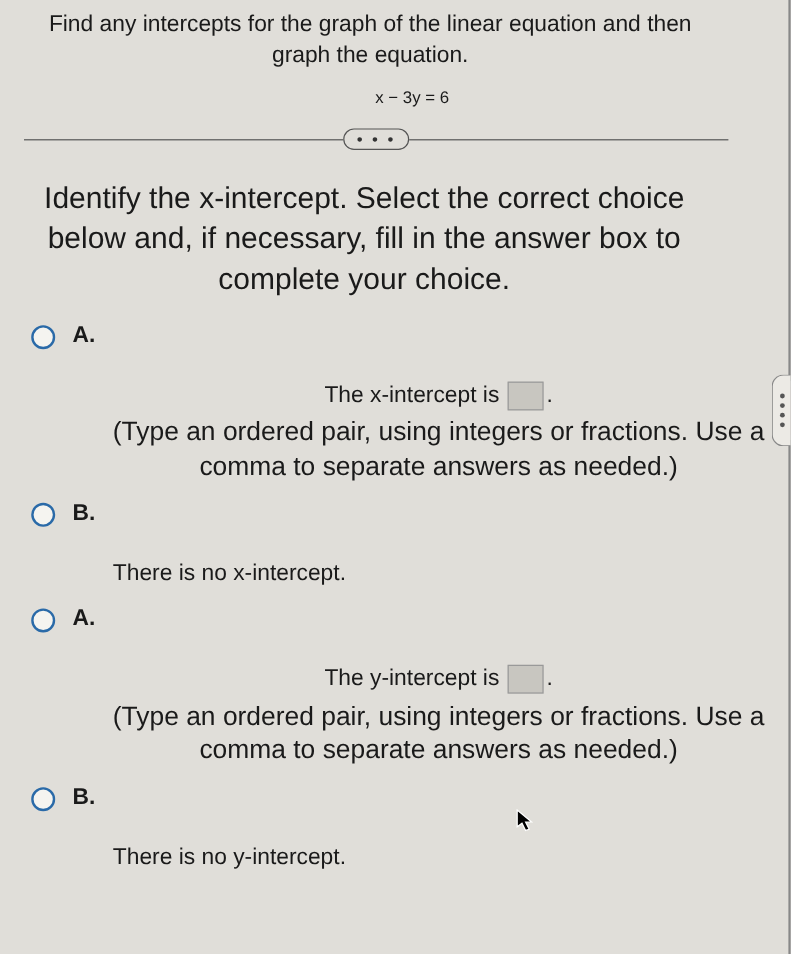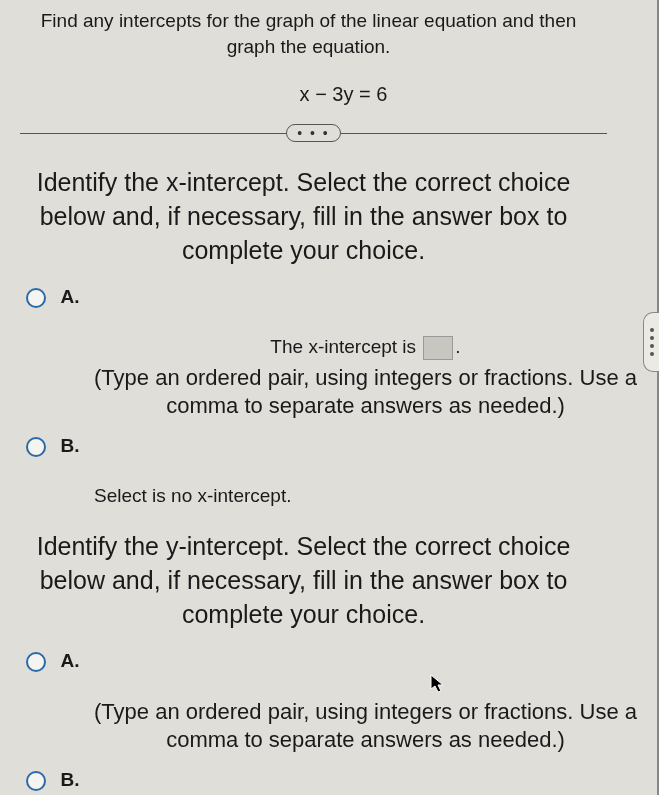--- a/index.html
+++ b/index.html
@@ -22,22 +22,22 @@
       border-right: 2px solid #888;
       text-align: center;
     }
     .question-prompt {
       font-size: 19px;
       line-height: 1.35;
       margin-bottom: 12px;
       padding-right: 40px;
     }
     .equation {
-      font-size: 20px;
-      margin: 24px 0 18px 30px;
+      font-size: 14px;
+      margin: 14px 0 18px 30px;
       font-family: Arial, sans-serif;
     }
     .divider-wrap {
       display: flex;
       align-items: center;
       margin: 18px 0 24px 0;
       padding-right: 30px;
     }
     .divider-line {
       flex: 1;
@@ -163,30 +163,32 @@
         <span>The x-intercept is </span><span class="answer-box"></span><span>.</span>
       </div>
       <div class="choice-hint">(Type an ordered pair, using integers or fractions. Use a comma to separate answers as needed.)</div>
     </div>
   </div>
 
   <div class="choice">
     <div class="radio"></div>
     <div class="choice-label">B.</div>
     <div class="choice-body">
-      <span>Select is no x-intercept.</span>
-    </div>
-  </div>
-
-  <div class="section-prompt">Identify the y-intercept. Select the correct choice below and, if necessary, fill in the answer box to complete your choice.</div>
+      <span>There is no x-intercept.</span>
+    </div>
+  </div>
+
 
   <div class="choice">
     <div class="radio"></div>
     <div class="choice-label">A.</div>
     <div class="choice-body">
+      <div class="choice-main">
+        <span>The y-intercept is </span><span class="answer-box"></span><span>.</span>
+      </div>
       <div class="choice-hint">(Type an ordered pair, using integers or fractions. Use a comma to separate answers as needed.)</div>
     </div>
   </div>
 
   <div class="choice">
     <div class="radio"></div>
     <div class="choice-label">B.</div>
     <div class="choice-body">
       <span>There is no y-intercept.</span>
     </div>

